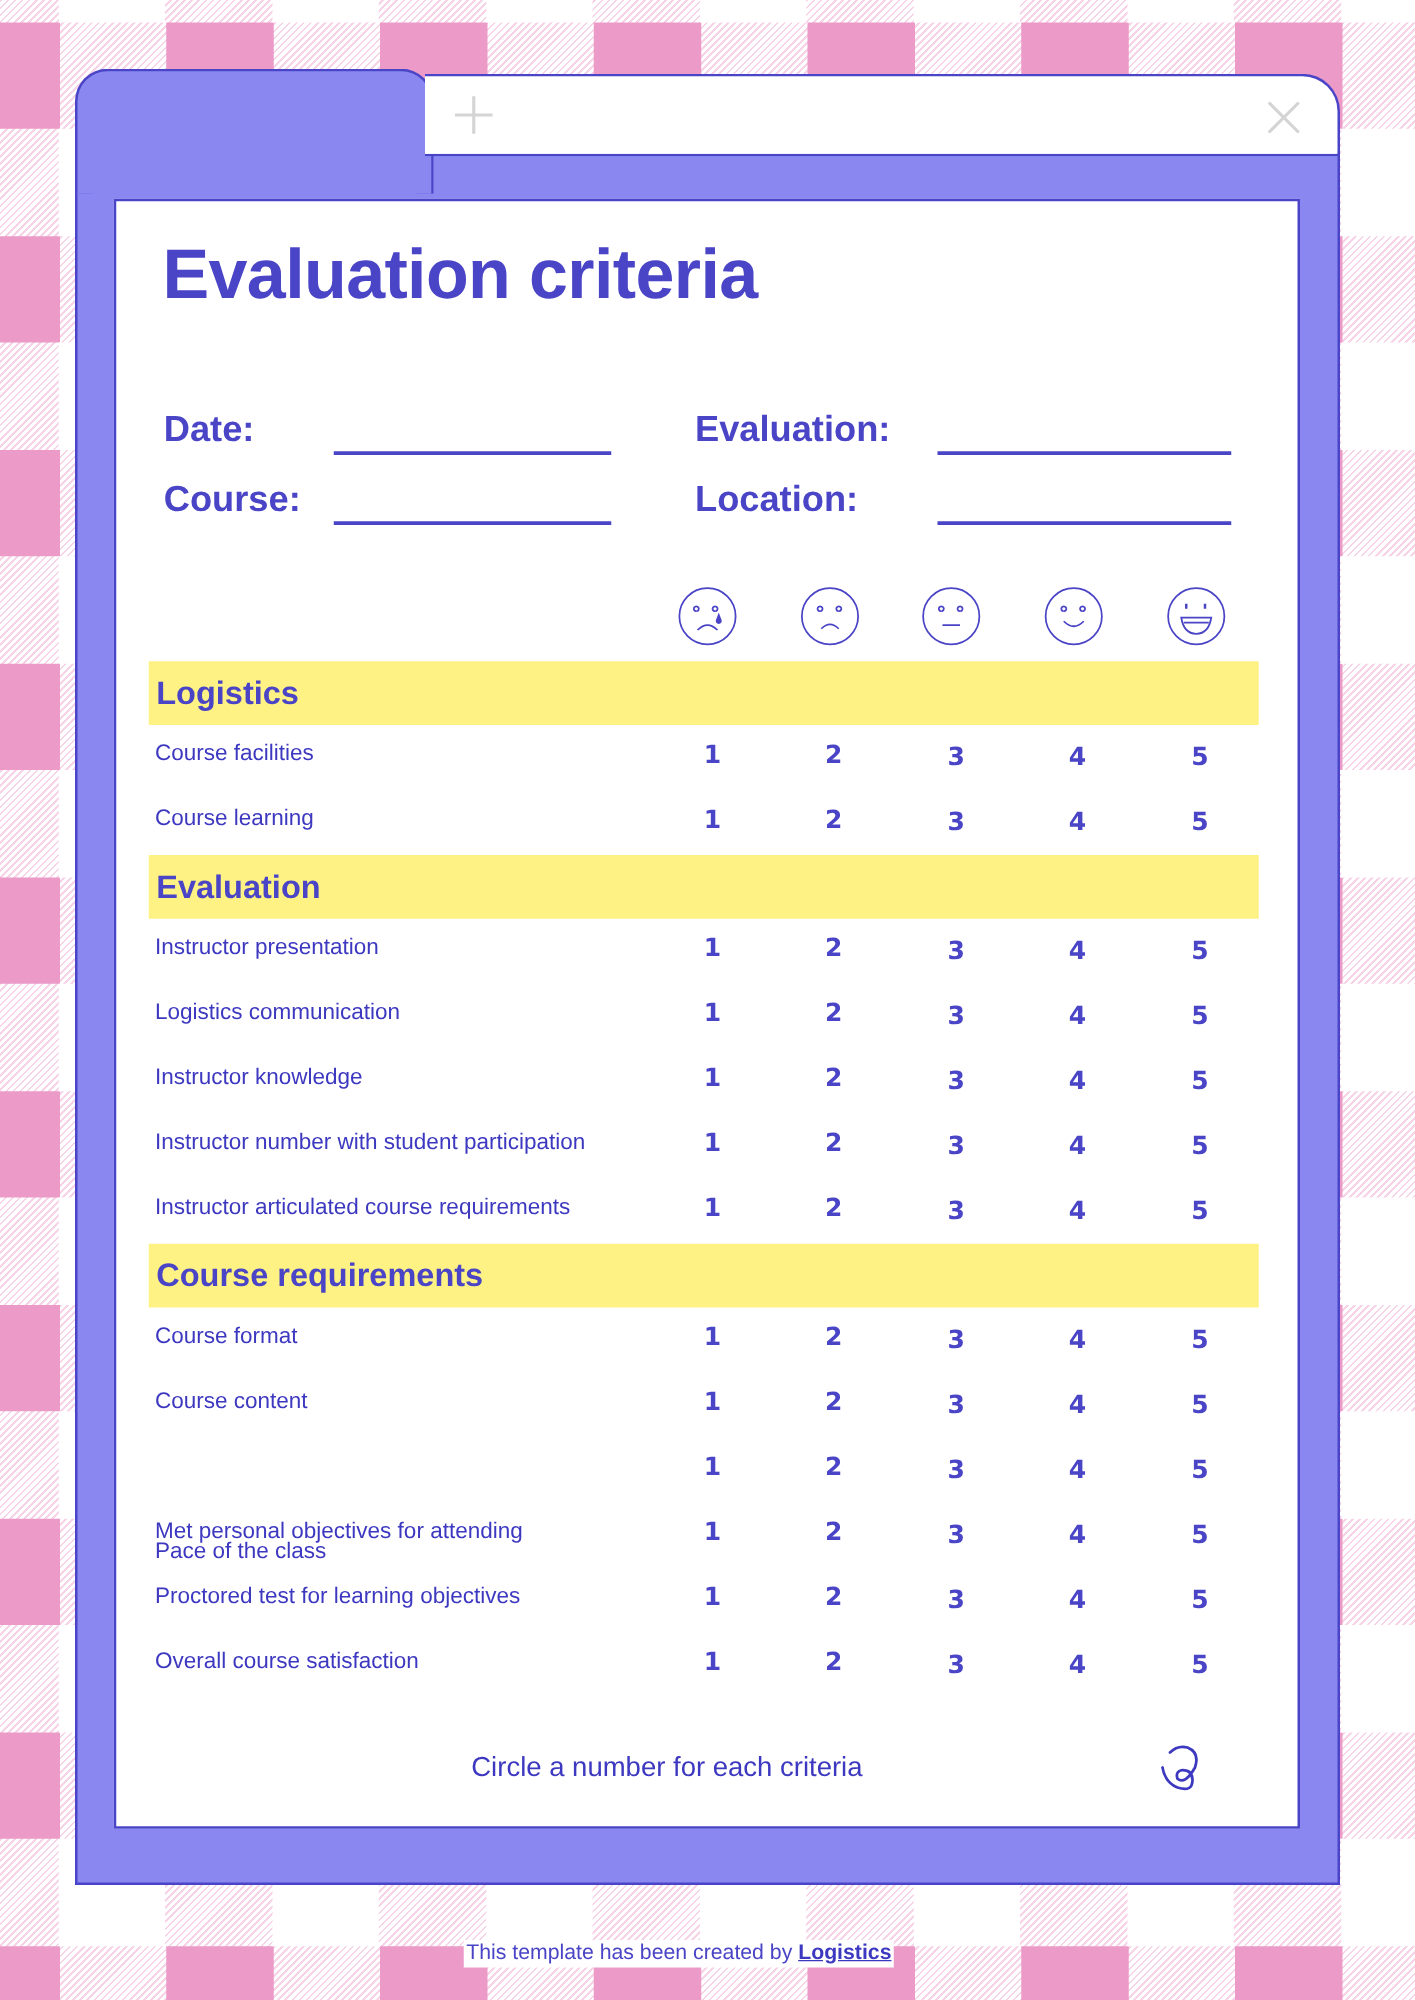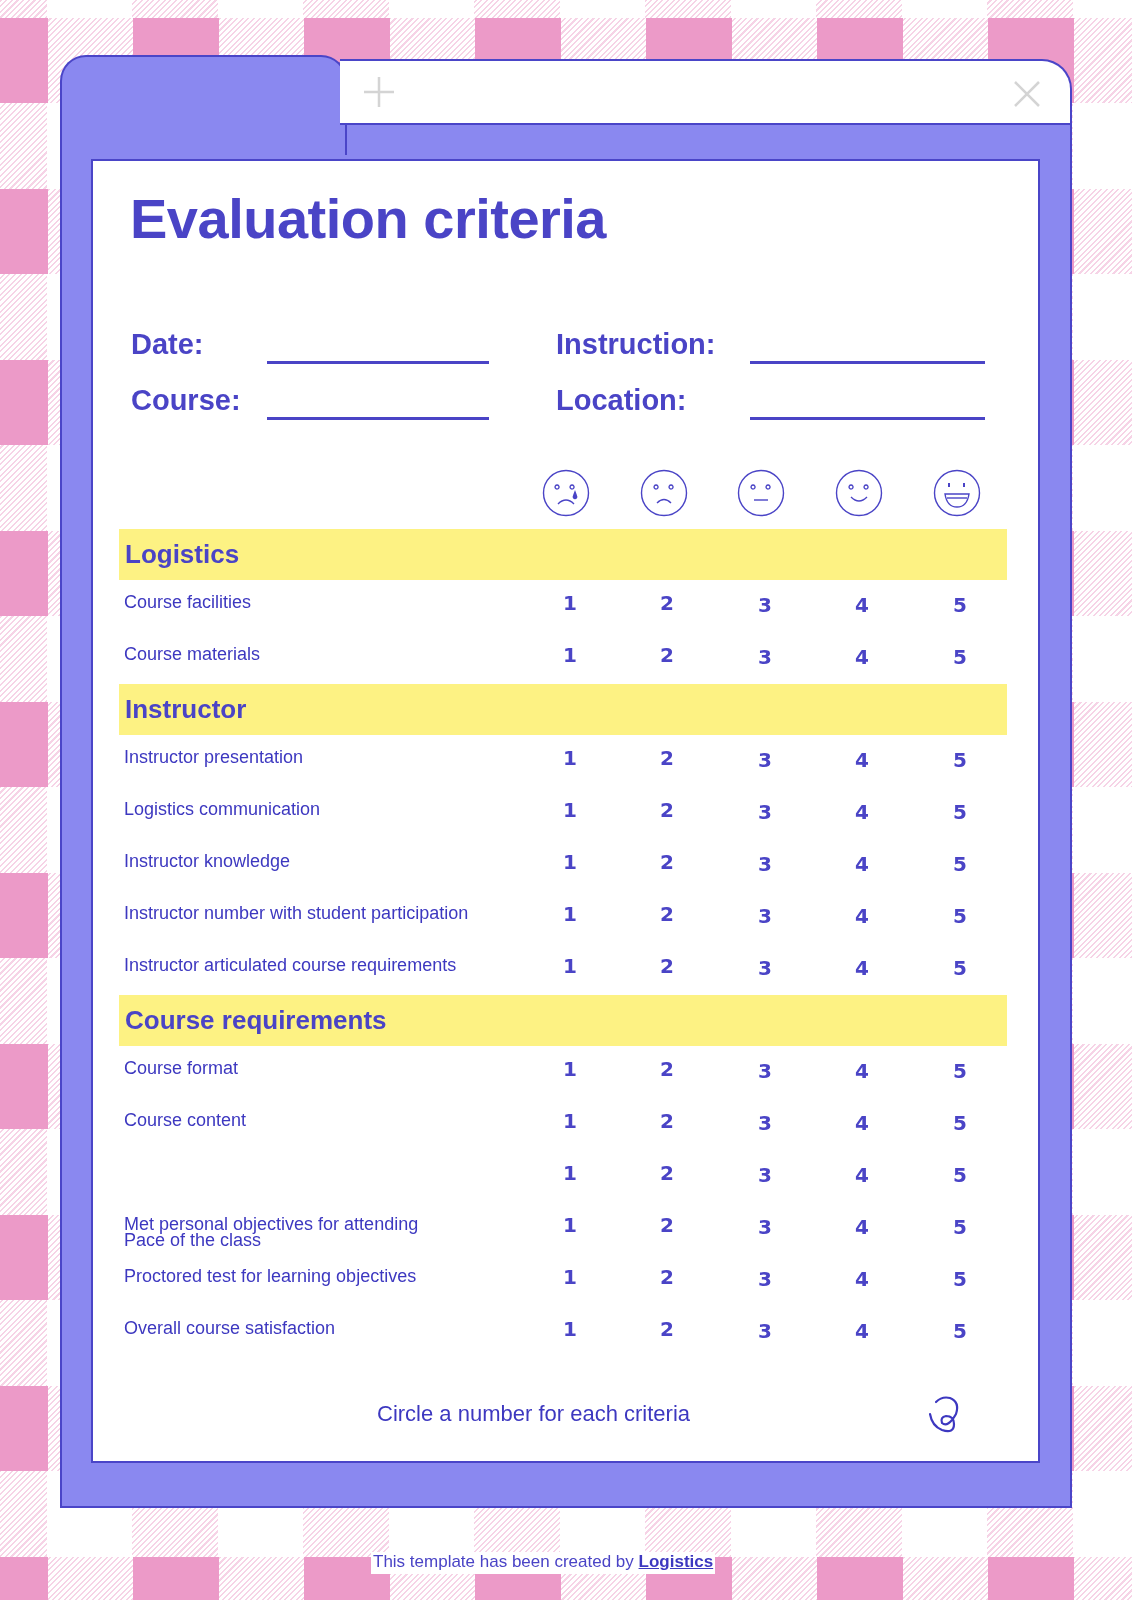--- a/index.html
+++ b/index.html
@@ -257,21 +257,21 @@
 </div>
 
 <div class="sheet"></div>
 
 <h1 class="title">Evaluation criteria</h1>
 
 <div class="field-label" style="left:131px; top:328px;">Date:</div>
 <div class="field-line" style="left:267px; top:361px; width:222px;"></div>
 <div class="field-label" style="left:131px; top:384px;">Course:</div>
 <div class="field-line" style="left:267px; top:417px; width:222px;"></div>
-<div class="field-label" style="left:556px; top:328px;">Instruction:</div>
+<div class="field-label" style="left:556px; top:328px;">Evaluation:</div>
 <div class="field-line" style="left:750px; top:361px; width:235px;"></div>
 <div class="field-label" style="left:556px; top:384px;">Location:</div>
 <div class="field-line" style="left:750px; top:417px; width:235px;"></div>
 
 <div class="face" style="left:542px;">
   <svg width="48" height="48" viewBox="0 0 48 48" fill="none" stroke="#4a44c6" stroke-width="1.4">
     <circle cx="24" cy="24" r="22.5"></circle>
     <path d="M15 20 a2 2 0 1 1 0.1 0"></path>
       <path d="M30 20 a2 2 0 1 1 0.1 0"></path>
     <path d="M16 35 Q24 27 32 35"></path>
@@ -315,28 +315,28 @@
 <div id="sections">
     <div class="section-bar" style="top:529px;">
       <span class="section-label">Logistics</span>
     </div>
     <div class="row-label" style="top:592px;">Course facilities</div>
     <div class="num" style="left:555px; top:591px;">1</div>
     <div class="num" style="left:652px; top:591px;">2</div>
     <div class="num" style="left:750px; top:593px;">3</div>
     <div class="num" style="left:847px; top:593px;">4</div>
     <div class="num" style="left:945px; top:593px;">5</div>
-    <div class="row-label" style="top:644px;">Course materials</div>
+    <div class="row-label" style="top:644px;">Course learning</div>
     <div class="num" style="left:555px; top:643px;">1</div>
     <div class="num" style="left:652px; top:643px;">2</div>
     <div class="num" style="left:750px; top:645px;">3</div>
     <div class="num" style="left:847px; top:645px;">4</div>
     <div class="num" style="left:945px; top:645px;">5</div>
     <div class="section-bar" style="top:684px;">
-      <span class="section-label">Instructor</span>
+      <span class="section-label">Evaluation</span>
     </div>
     <div class="row-label" style="top:747px;">Instructor presentation</div>
     <div class="num" style="left:555px; top:746px;">1</div>
     <div class="num" style="left:652px; top:746px;">2</div>
     <div class="num" style="left:750px; top:748px;">3</div>
     <div class="num" style="left:847px; top:748px;">4</div>
     <div class="num" style="left:945px; top:748px;">5</div>
     <div class="row-label" style="top:799px;">Logistics communication</div>
     <div class="num" style="left:555px; top:798px;">1</div>
     <div class="num" style="left:652px; top:798px;">2</div>

